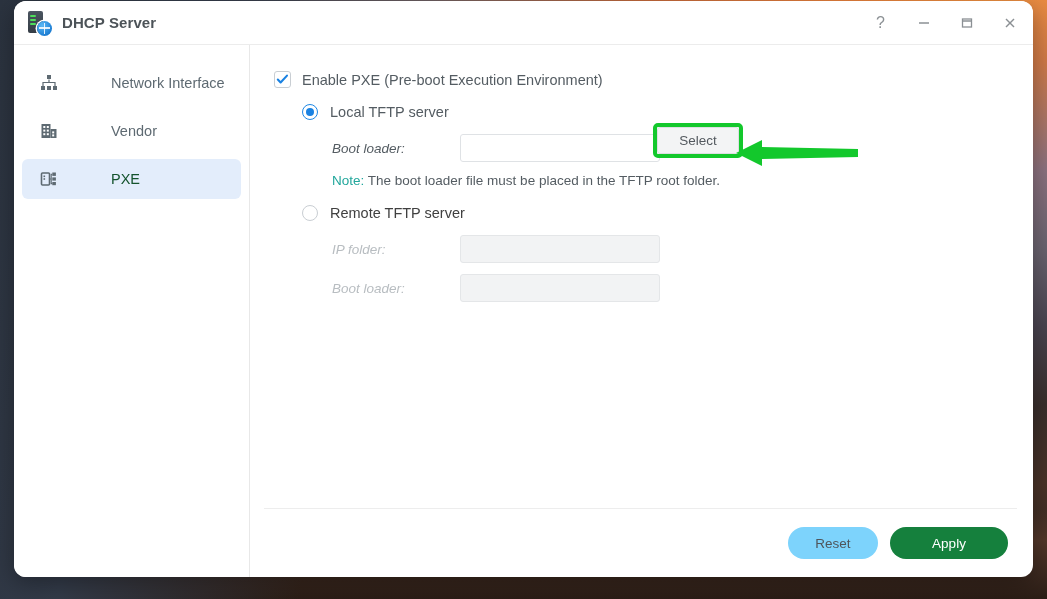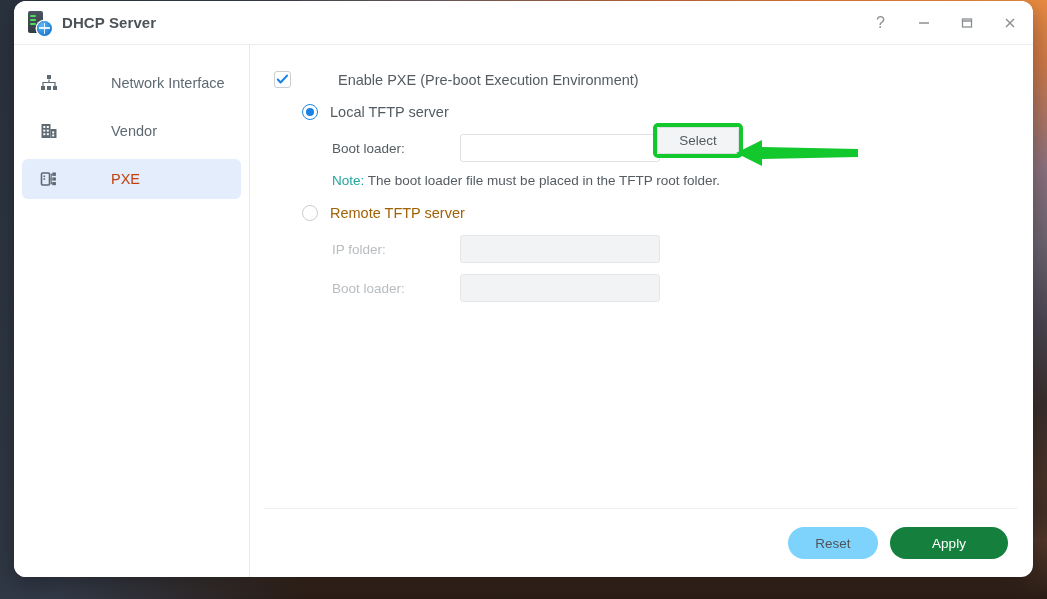--- a/index.html
+++ b/index.html
@@ -184,41 +184,40 @@
     flex: none;
     display: flex;
     align-items: center;
     justify-content: center;
     color: #5e6a72;
   }
   .side-item .slabel {
     font-size: 14.5px;
     color: #5e6a72;
   }
-  .side-item.active .slabel { color: #c2410c; }
+  .side-item.active .slabel { color: #14532d; }
 
   
   #content {
     flex: 1;
     display: flex;
     flex-direction: column;
     min-width: 0;
     position: relative;
   }
   #form-area {
     flex: 1;
     padding: 26px 30px 0 24px;
     position: relative;
   }
 
   .row-check {
     display: flex;
     align-items: center;
     margin-bottom: 16px;
-    gap: 36px;
   }
   .chk {
     width: 17px;
     height: 17px;
     border: 1px solid #c9ced3;
     border-radius: 3px;
     background: #fff;
     position: relative;
     flex: none;
     margin-right: 11px;
@@ -257,33 +256,34 @@
     left: 50%; top: 50%;
     width: 8px; height: 8px;
     margin: -4px 0 0 -4px;
     border-radius: 50%;
     background: #1a82e2;
   }
   .radio-label {
     font-size: 14.5px;
     color: #545c62;
   }
-  .radio-label.dim { color: #a16207; }
+  .radio-label.dim { color: #404040; }
 
   .field-row {
     display: flex;
     align-items: center;
     margin-bottom: 11px;
     padding-left: 30px;
   }
   .field-label {
     width: 128px;
     font-size: 13.5px;
     color: #545c62;
     flex: none;
+    font-style: italic;
   }
   .field-label.disabled { color: #b8bdc1; }
 
   .input-wrap {
     position: relative;
     width: 200px;
     height: 28px;
     flex: none;
   }
   .txt-input {

